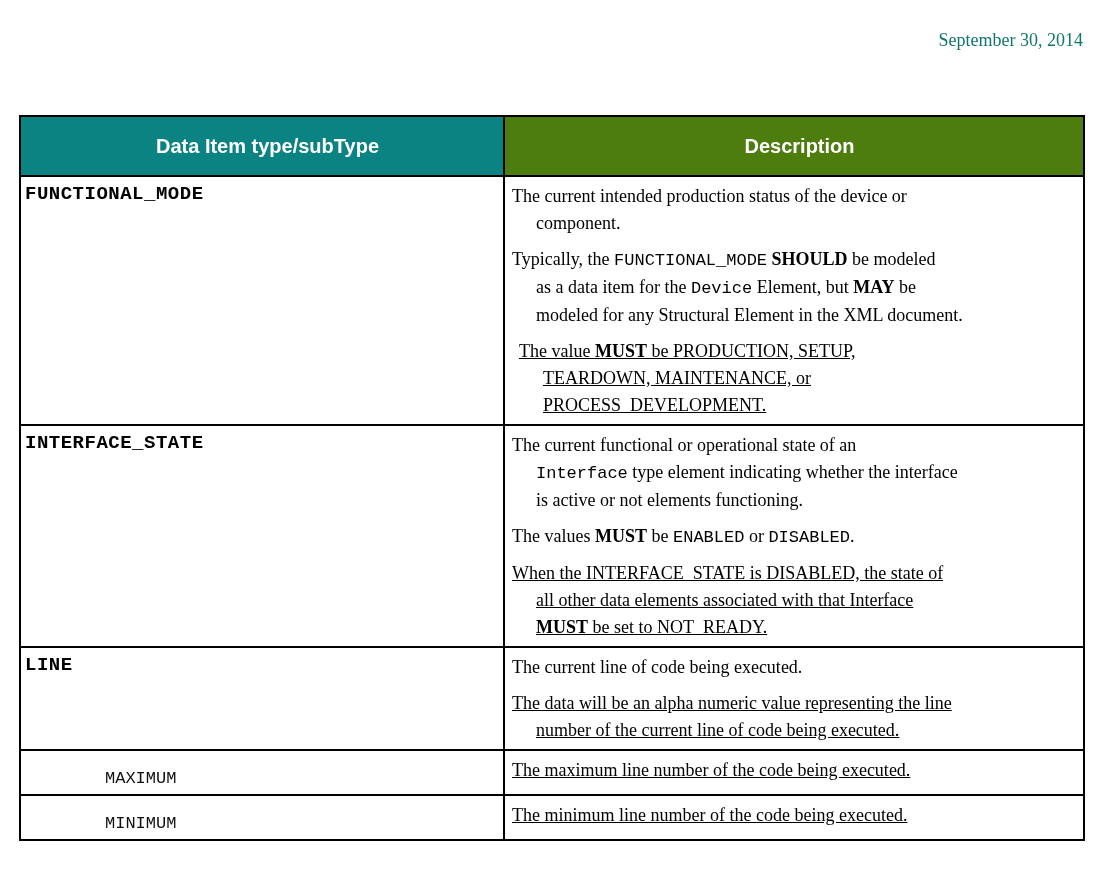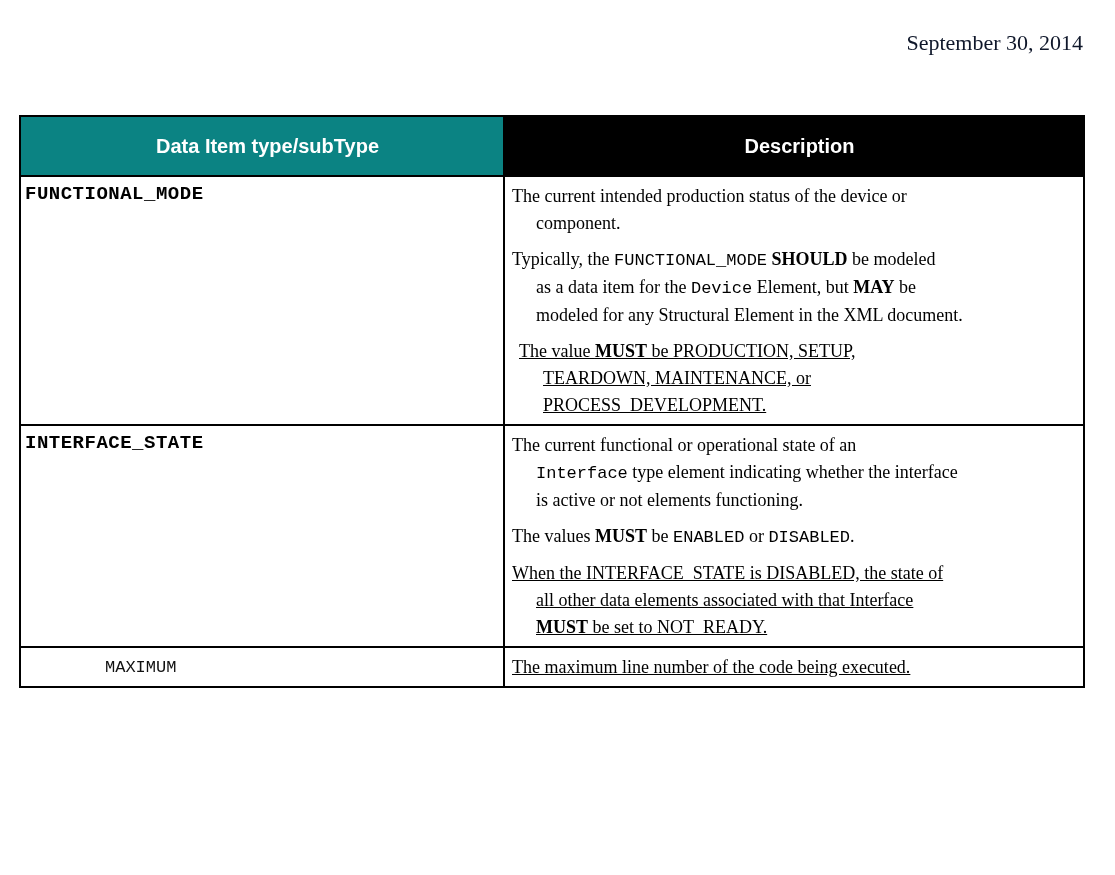--- a/index.html
+++ b/index.html
@@ -13,22 +13,22 @@
     position: relative;
     font-family: "Liberation Serif", serif;
     color: #000000;
     overflow: hidden;
   }
   .doc-date {
     position: absolute;
     top: 30px;
     right: 32px;
     font-family: "Liberation Serif", serif;
-    font-size: 22px;
-    color: #0f172a;
+    font-size: 18px;
+    color: #0f766e;
   }
   table.data-table {
     position: absolute;
     top: 115px;
     left: 19px;
     width: 1064px;
     border-collapse: collapse;
     table-layout: fixed;
   }
   table.data-table th,
@@ -52,21 +52,21 @@
   }
   td.name-cell.type {
     font-weight: bold;
     font-size: 19px;
     letter-spacing: 0.5px;
   }
   td.name-cell.subtype {
     font-weight: normal;
     font-size: 17px;
     padding-left: 84px;
-    padding-top: 10px;
+    padding-top: 18px;
     color: #111111;
   }
   td.desc-cell {
     vertical-align: top;
     padding: 6px 6px 5px 7px;
     font-size: 18px;
     line-height: 27px;
     margin-left: 11px;
   }
   td.desc-cell p.para {
@@ -96,40 +96,53 @@
 <div class="doc-date">September 30, 2014</div>
 
 <table class="data-table">
   <colgroup>
     <col style="width:484px">
     <col style="width:580px">
   </colgroup>
   <thead>
     <tr>
       <th class="header-cell" style="background: rgb(11, 131, 131);">Data Item type/subType</th>
-      <th class="header-cell" style="background: #000000;">Description</th>
+      <th class="header-cell" style="background: #4d7c0f;">Description</th>
     </tr>
   </thead>
   <tbody>
       <tr>
         <td class="name-cell type">FUNCTIONAL_MODE</td>
         <td class="desc-cell">
           <p class="para"><span class="plain">The current intended production status of the device or</span><br><span class="plain">component.</span></p>
           <p class="para"><span class="plain">Typically, the </span><span class="mono">FUNCTIONAL_MODE</span><span class="plain"> </span><span class="bold">SHOULD</span><span class="plain"> be modeled</span><br><span class="plain">as a data item for the </span><span class="mono">Device</span><span class="plain"> Element, but </span><span class="bold">MAY</span><span class="plain"> be</span><br><span class="plain">modeled for any Structural Element in the XML document.</span></p>
           <p class="para indented"><span class="plain">The value </span><span class="bold">MUST</span><span class="plain"> be PRODUCTION, SETUP,</span><br><span class="plain">TEARDOWN, MAINTENANCE, or</span><br><span class="plain">PROCESS_DEVELOPMENT.</span></p>
         </td>
       </tr>
       <tr>
         <td class="name-cell type">INTERFACE_STATE</td>
         <td class="desc-cell">
           <p class="para"><span class="plain">The current functional or operational state of an</span><br><span class="mono">Interface</span><span class="plain"> type element indicating whether the interface</span><br><span class="plain">is active or not elements functioning.</span></p>
           <p class="para"><span class="plain">The values </span><span class="bold">MUST</span><span class="plain"> be </span><span class="mono">ENABLED</span><span class="plain"> or </span><span class="mono">DISABLED</span><span class="plain">.</span></p>
           <p class="para"><span class="plain">When the INTERFACE_STATE is DISABLED, the state of</span><br><span class="plain">all other data elements associated with that Interface</span><br><span class="bold">MUST</span><span class="plain"> be set to NOT_READY.</span></p>
         </td>
       </tr>
       <tr>
+        <td class="name-cell type">LINE</td>
+        <td class="desc-cell">
+          <p class="para"><span class="plain">The current line of code being executed.</span></p>
+          <p class="para"><span class="plain">The data will be an alpha numeric value representing the line</span><br><span class="plain">number of the current line of code being executed.</span></p>
+        </td>
+      </tr>
+      <tr>
         <td class="name-cell subtype">MAXIMUM</td>
         <td class="desc-cell">
           <p class="para"><span class="plain">The maximum line number of the code being executed.</span></p>
+        </td>
+      </tr>
+      <tr>
+        <td class="name-cell subtype">MINIMUM</td>
+        <td class="desc-cell">
+          <p class="para"><span class="plain">The minimum line number of the code being executed.</span></p>
         </td>
       </tr>
     </tbody>
 </table>
 
 </body></html>

